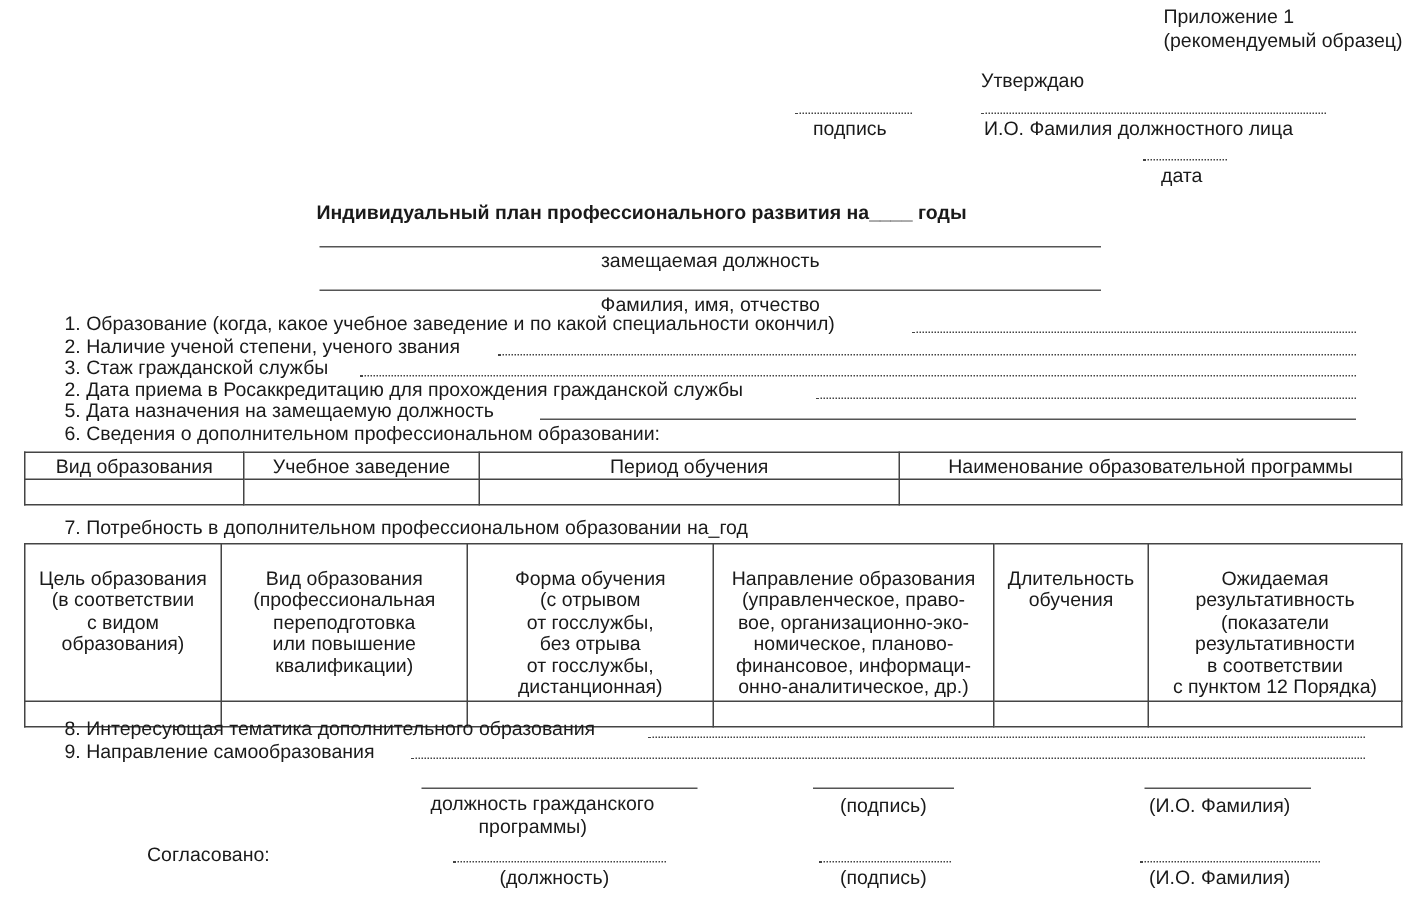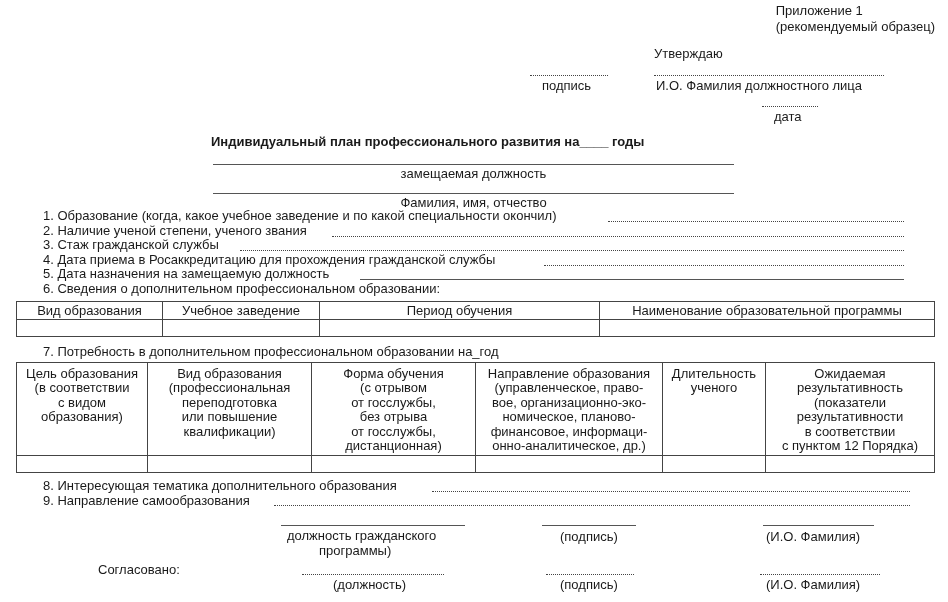--- a/index.html
+++ b/index.html
@@ -17,21 +17,21 @@
 
   table.grid { position: absolute; border-collapse: collapse; table-layout: fixed; }
   table.grid td, table.grid th {
     border: 1px solid #444; padding: 0 2px; font-weight: normal;
     text-align: center; vertical-align: top; font-size: 13px; line-height: 14.4px;
     overflow: hidden;
   }
   table.grid th { white-space: pre-line; margin-left: 44px; }
   table.t6 th { line-height: 16px; padding-top: 1px; }
   table.t6 td { height: 16px; }
-  table.t7 th { padding-top: 4px; height: 88px; }
+  table.t7 th { padding-top: 16px; height: 88px; }
   table.t7 td { height: 16px; }
 </style>
 </head>
 <body>
 
 <div class="abs right" style="right:13px; top:3px; line-height:16px;">
   <div>Приложение 1</div>
   <div>(рекомендуемый образец)</div>
 </div>
 
@@ -51,21 +51,21 @@
 <div class="rule" style="left:213px; top:164px; width:521px;"></div>
 <div class="abs center" style="left:213px; top:166px; width:521px;">замещаемая должность</div>
 
 <div class="rule" style="left:213px; top:193px; width:521px;"></div>
 <div class="abs center" style="left:213px; top:195px; width:521px;">Фамилия, имя, отчество</div>
 
 <div class="abs" style="left:43px; top:209px; line-height:14.6px;">
   <div>1. Образование (когда, какое учебное заведение и по какой специальности окончил)</div>
   <div>2. Наличие ученой степени, ученого звания</div>
   <div>3. Стаж гражданской службы</div>
-  <div>4. Дата приема в Росаккредитацию для прохождения гражданской службы</div>
+  <div>2. Дата приема в Росаккредитацию для прохождения гражданской службы</div>
   <div>5. Дата назначения на замещаемую должность</div>
   <div>6. Сведения о дополнительном профессиональном образовании:</div>
 </div>
 <div class="rule dotted" style="left:608px; top:221px; width:296px;"></div>
 <div class="rule dotted" style="left:332px; top:236px; width:572px;"></div>
 <div class="rule dotted" style="left:240px; top:250px; width:664px;"></div>
 <div class="rule dotted" style="left:544px; top:265px; width:360px;"></div>
 <div class="rule" style="left:360px; top:279px; width:544px;"></div>
 
 <table class="grid t6" style="left:16px; top:301px; width:918px;">
@@ -119,21 +119,21 @@
 без отрыва
 от госслужбы,
 дистанционная)</th>
     <th>Направление образования
 (управленческое, право-
 вое, организационно-эко-
 номическое, планово-
 финансовое, информаци-
 онно-аналитическое, др.)</th>
     <th>Длительность
-ученого</th>
+обучения</th>
     <th>Ожидаемая
 результативность
 (показатели
 результативности
 в соответствии
 с пунктом 12 Порядка)</th>
   </tr>
   <tr>
     <td></td>
     <td></td>

